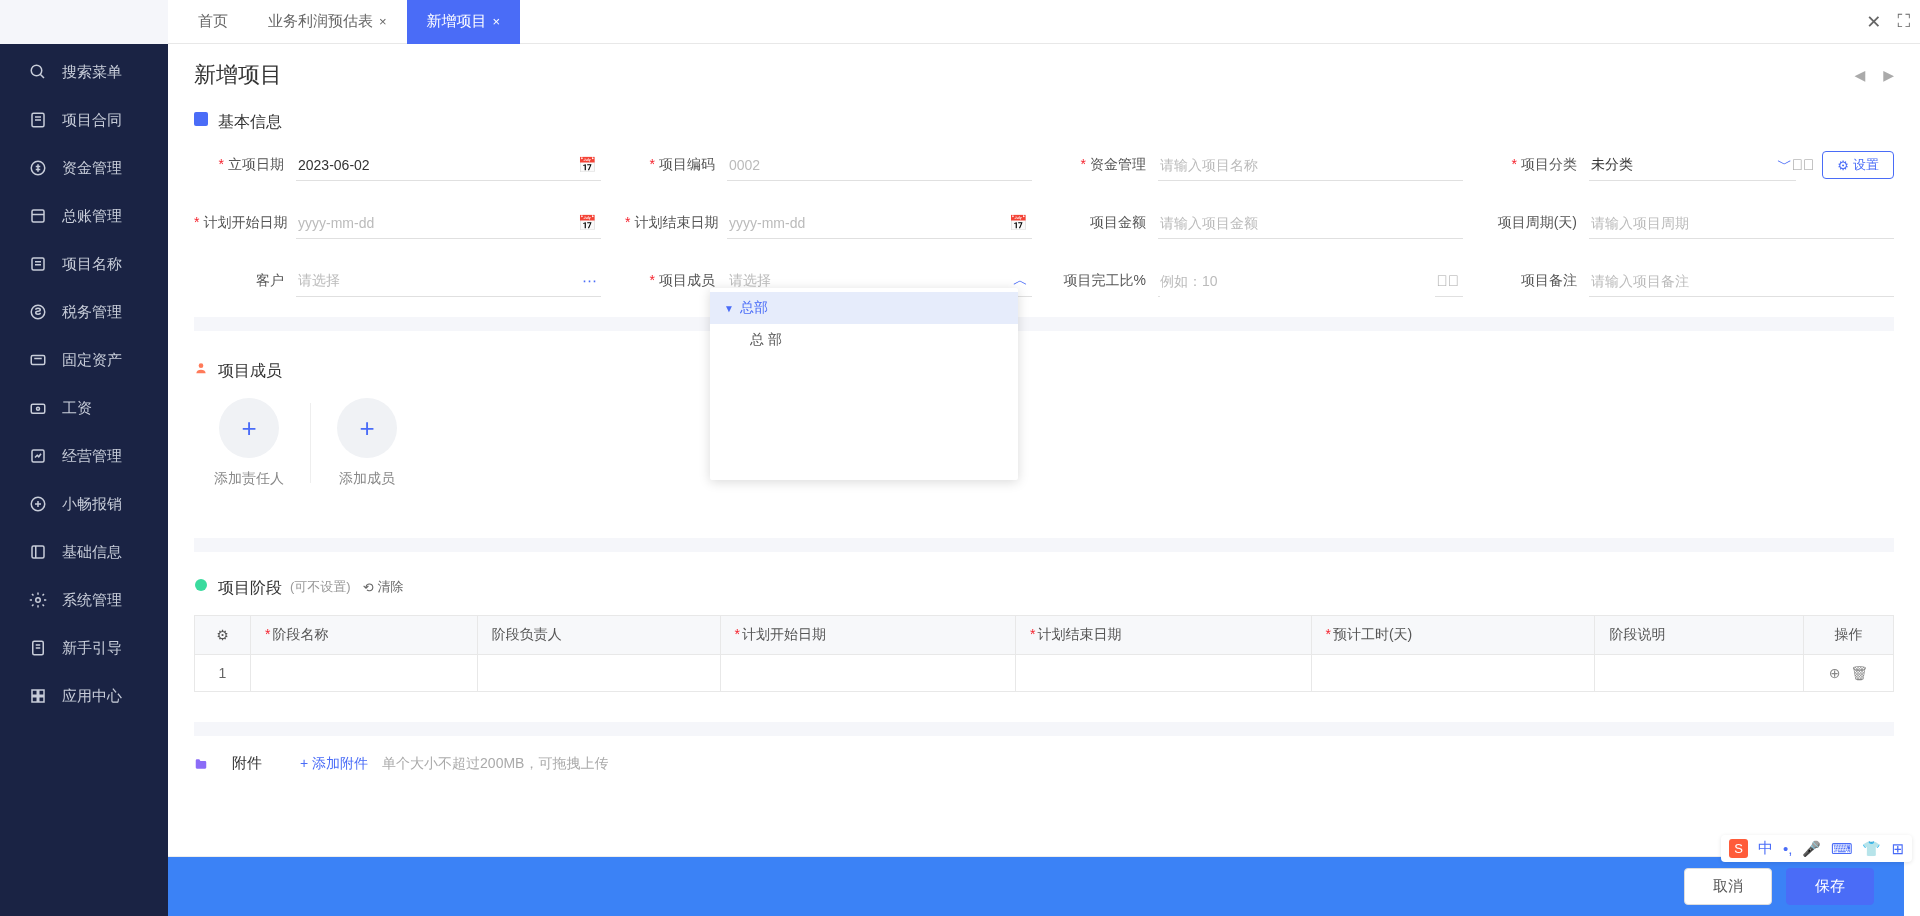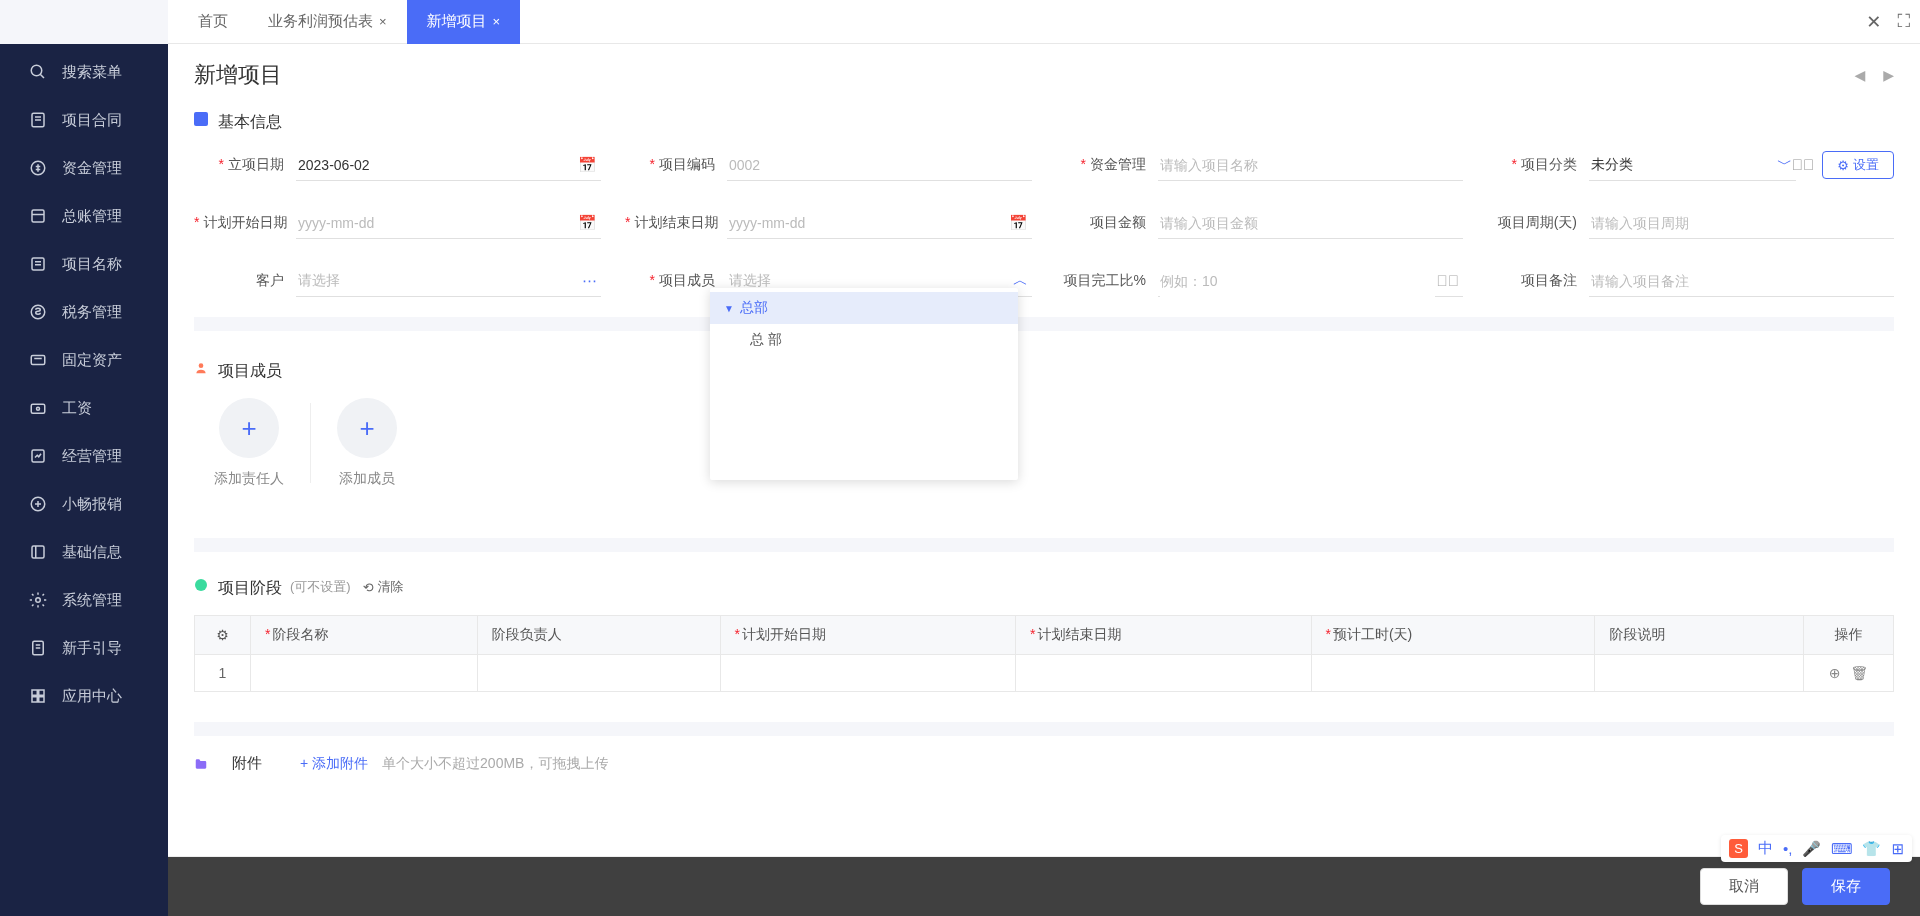--- a/index.html
+++ b/index.html
@@ -63,21 +63,21 @@
 .stage-table .gear-col { width: 56px; }
 .stage-table .action-col { width: 90px; }
 .row-actions { display: flex; gap: 10px; justify-content: center; color: #888; }
 .row-actions span { cursor: pointer; }
 
 .attach-section { background: #fff; border-top: 14px solid #f5f6fa; padding: 18px 0; }
 .attach-row { display: flex; align-items: center; gap: 14px; }
 .attach-link { color: #4a6cf7; font-size: 14px; cursor: pointer; margin-left: 24px; }
 .attach-hint { color: #aaa; font-size: 14px; }
 
-.footer { position: absolute; bottom: 0; left: 0; right: 0; height: 60px; background: #404040; border-top: 1px solid #ededed; display: flex; align-items: center; justify-content: flex-end; padding: 0 30px; gap: 14px; }
+.footer { position: absolute; bottom: 0; left: 0; right: 16px; height: 60px; background: #3b82f6; border-top: 1px solid #ededed; display: flex; align-items: center; justify-content: flex-end; padding: 0 30px; gap: 14px; }
 .btn { padding: 8px 28px; font-size: 15px; border-radius: 4px; cursor: pointer; border: 1px solid #ddd; background: #fff; color: #555; }
 .btn.primary { background: #4a6cf7; color: #fff; border-color: #4a6cf7; }
 
 .dropdown { position: absolute; left: 710px; top: 288px; width: 308px; background: #fff; box-shadow: 0 2px 12px rgba(0,0,0,0.15); border-radius: 2px; padding: 4px 0; z-index: 100; }
 .dropdown-item { padding: 7px 14px; font-size: 14px; color: #555; cursor: pointer; display: flex; align-items: center; }
 .dropdown-item.selected { background: #e6ecfb; color: #4a6cf7; }
 .dropdown-item .caret { font-size: 10px; margin-right: 6px; color: #4a6cf7; }
 .dropdown-item.child { padding-left: 40px; }
 .dropdown-space { height: 120px; }
 

